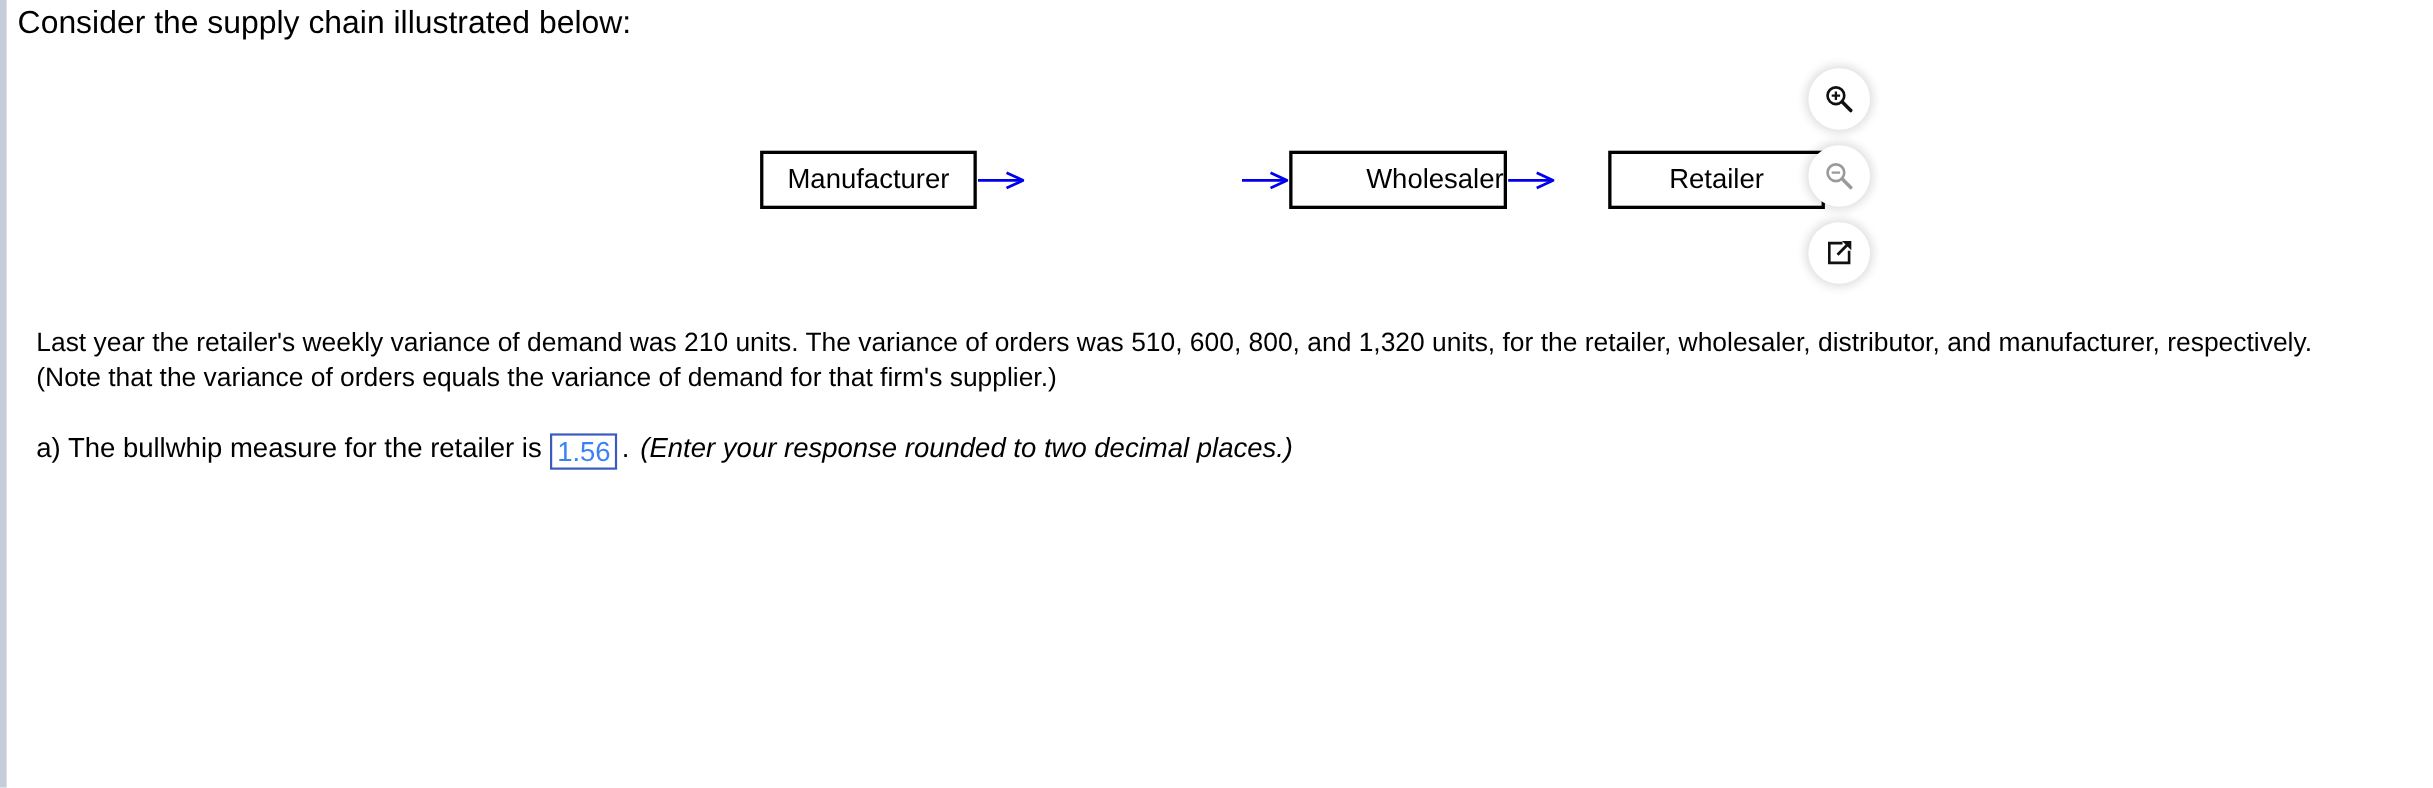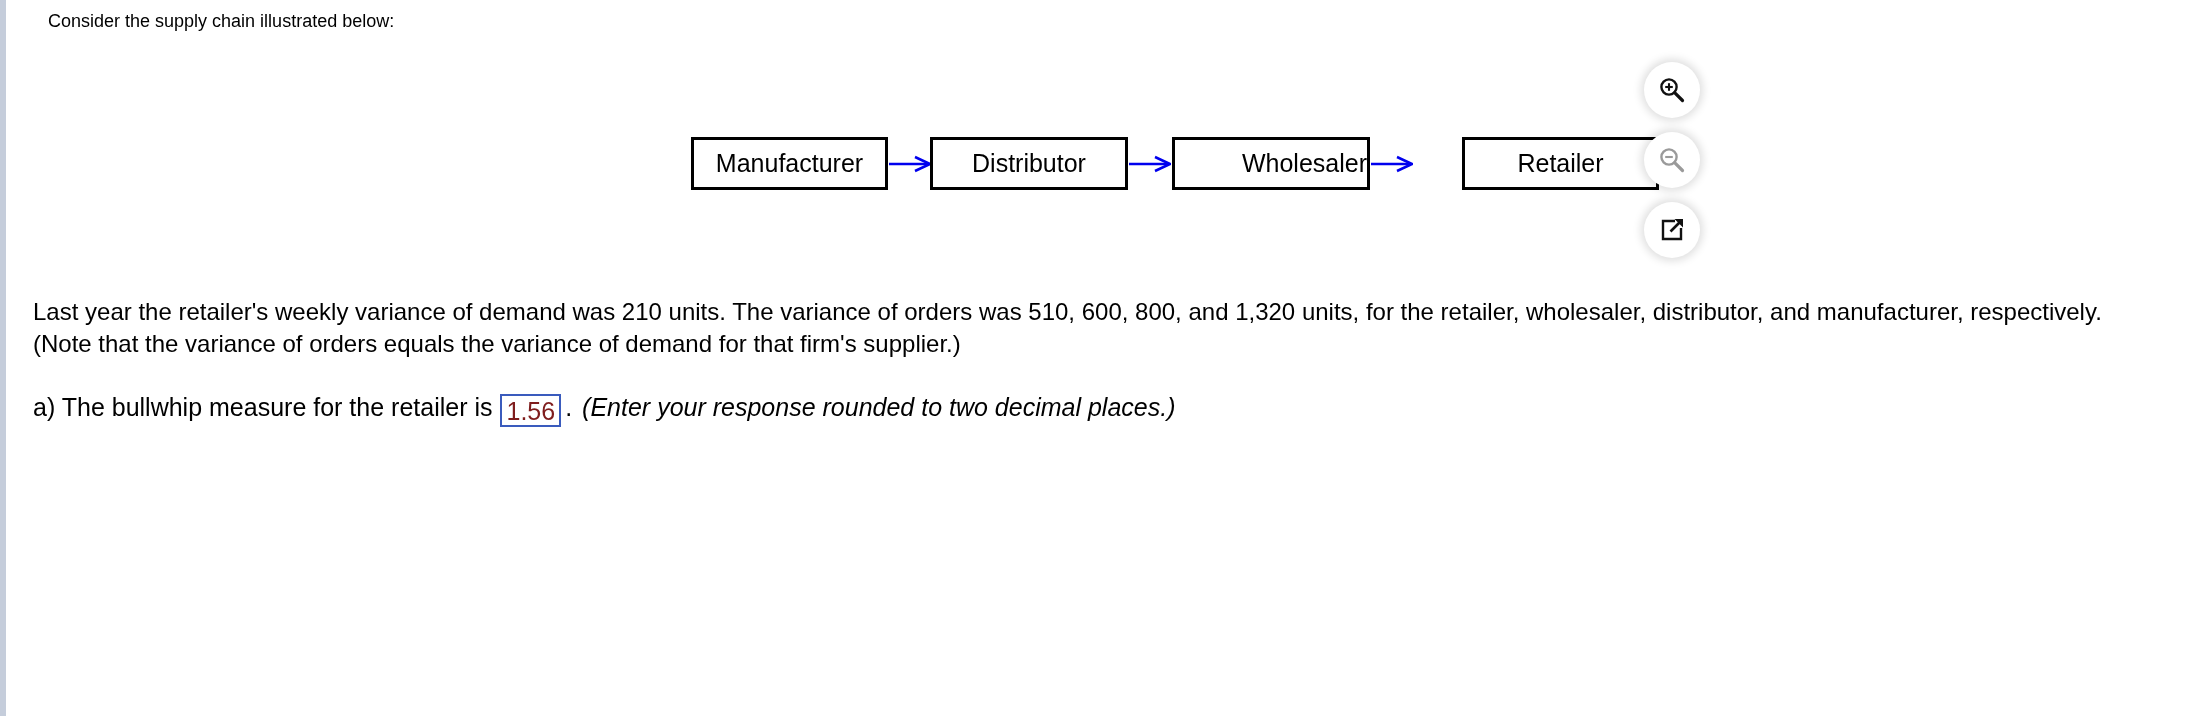--- a/index.html
+++ b/index.html
@@ -32,23 +32,23 @@
     position: absolute;
     left: 0;
     top: 0;
     width: 2212px;
     height: 716px;
   }
 
   
   .intro {
     position: absolute;
-    left: 48px;
+    left: 16px;
     top: 6px;
-    font-size: 18px;
+    font-size: 29px;
     line-height: 30px;
     white-space: nowrap;
   }
 
   
   .diagram {
     position: absolute;
     left: 0;
     top: 0;
     width: 2212px;
@@ -127,21 +127,21 @@
     align-items: center;
     justify-content: flex-start;
     border: 2px solid #3a5bbd;
     background: #ffffff;
     height: 33px;
     min-width: 56px;
     margin: 0 4px 0 8px;
     padding: 0 4px;
     font-size: 25px;
     font-family: "Liberation Sans", sans-serif;
-    color: #7f1d1d;
+    color: #3b82f6;
     box-sizing: border-box;
     position: relative;
     top: 4px;
   }
   .answer-period { margin-left: 0px; }
   .answer-hint {
     font-style: italic;
     margin-left: 10px;
   }
 </style>
@@ -158,23 +158,20 @@
 
     <div class="node n0">
       <span>Manufacturer</span>
     </div>
 
     <svg class="arrow a0" viewBox="0 0 42 18" width="42" height="18">
       <line x1="0" y1="9" x2="40" y2="9" stroke="#0000ee" stroke-width="2.5"></line>
       <polyline points="26,2 41,9 26,16" fill="none" stroke="#0000ee" stroke-width="2.5"></polyline>
     </svg>
 
-    <div class="node n1">
-      <span>Distributor</span>
-    </div>
 
     <svg class="arrow a1" viewBox="0 0 42 18" width="42" height="18">
       <line x1="0" y1="9" x2="40" y2="9" stroke="#0000ee" stroke-width="2.5"></line>
       <polyline points="26,2 41,9 26,16" fill="none" stroke="#0000ee" stroke-width="2.5"></polyline>
     </svg>
 
     <div class="node n2">
       <span>Wholesaler</span>
     </div>
 

